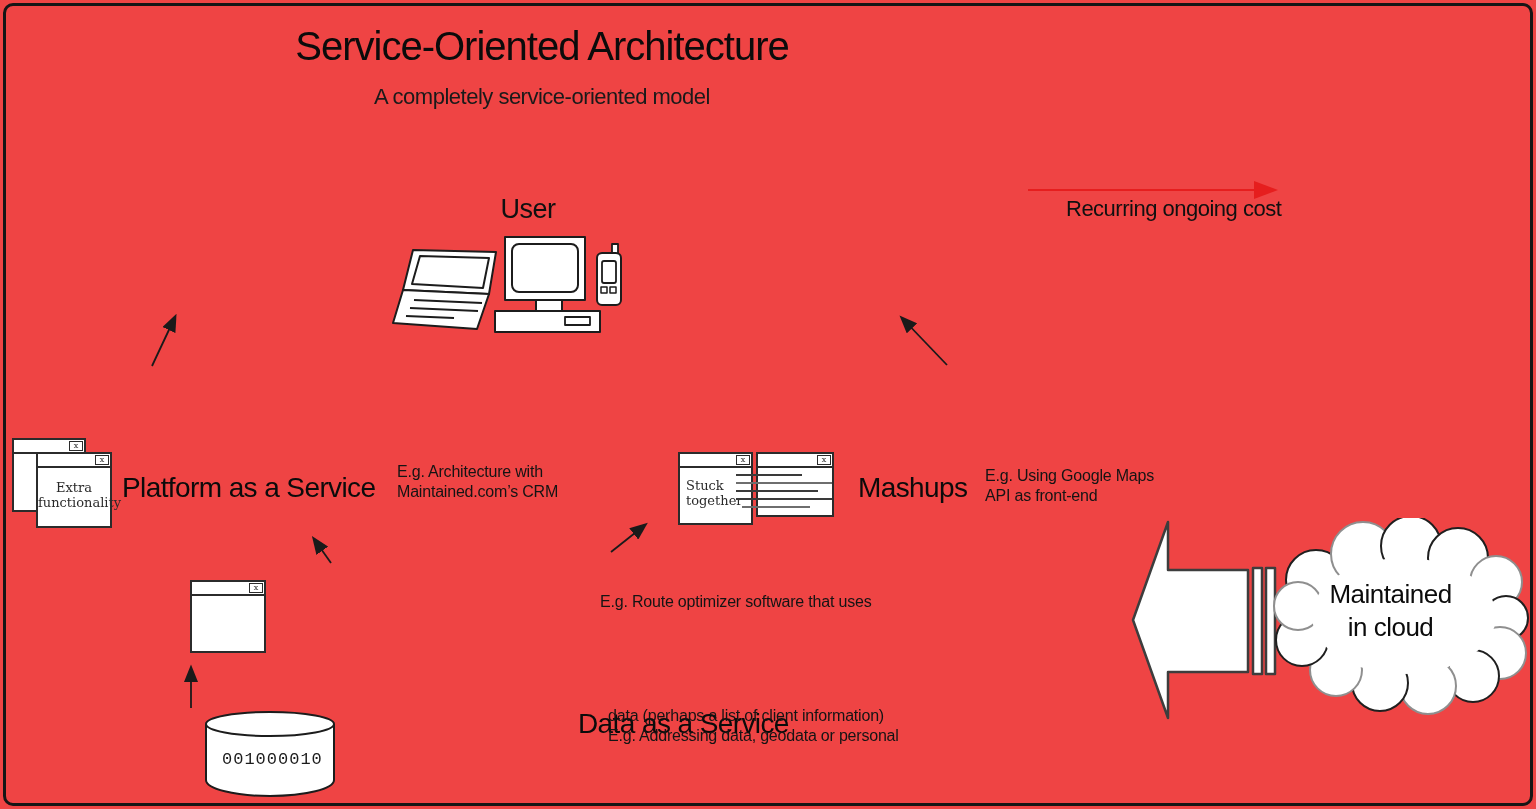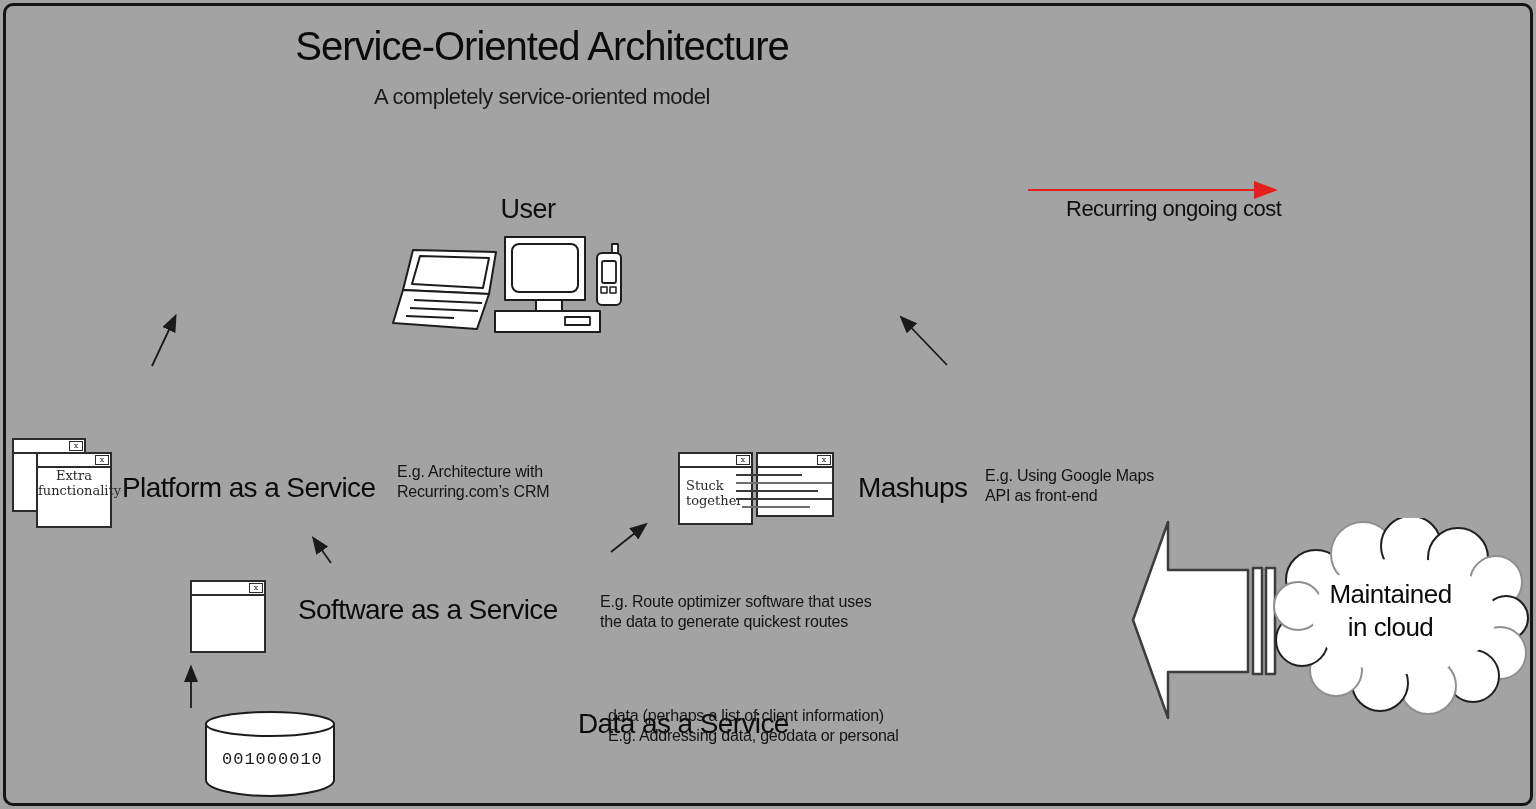--- a/index.html
+++ b/index.html
@@ -1,17 +1,17 @@
 <!DOCTYPE html>
 <html><head>
 <meta charset="utf-8">
 <style>
   html,body { margin:0; padding:0; background:#fff; }
   .stage {
-    position:relative; width:1536px; height:809px; background:#a3a3a3;
+    position:relative; width:1536px; height:809px; background:#ef4444;
     font-family:"Liberation Sans", sans-serif; color:#101010; overflow:hidden;
   }
   .frame { position:absolute; inset:3px; border:3px solid #151515; border-radius:10px; }
 
   .title   { position:absolute; left:240px; top:24px; width:604px; text-align:center;
              font-size:40px; letter-spacing:-1px; color:#0b0b0b; }
   .subtitle{ position:absolute; left:240px; top:84px; width:604px; text-align:center;
              font-size:22px; letter-spacing:-0.5px; color:#1a1a1a; }
 
   .user-label { position:absolute; left:448px; top:194px; width:160px; text-align:center;
@@ -25,21 +25,21 @@
                    font-size:20px; letter-spacing:-0.4px; }
 
   .layer-label { position:absolute; font-size:28px; letter-spacing:-0.6px; color:#0b0b0b; white-space:nowrap; }
   .example { position:absolute; font-size:16px; line-height:20px; letter-spacing:-0.2px; color:#141414; white-space:nowrap; }
 
   .win { position:absolute; background:#fff; border:2px solid #2b2b2b; box-sizing:border-box; }
   .bar { height:12px; border-bottom:2px solid #2b2b2b; position:relative; }
   .xbox { position:absolute; top:1px; right:1px; width:12px; height:8px; border:1px solid #2b2b2b;
           font-family:"DejaVu Serif", serif; font-size:8px; line-height:8px; text-align:center; color:#333; }
   .win-label { font-family:"DejaVu Serif", serif; font-size:13px; line-height:15px; color:#2a2a2a; }
-  .center-label { text-align:center; margin-top:0; }
+  .center-label { text-align:center; margin-top:12px; }
   .left-label { text-align:left; padding:10px 0 0 6px; }
 
   .cyl { position:absolute; left:203px; top:710px; }
   .cyl-label { position:absolute; left:222px; top:750px; width:100px; text-align:center;
                font-family:Liberation Mono, monospace; font-size:17px; letter-spacing:1px; color:#1c1c1c; }
 
   .big-arrow { position:absolute; left:1125px; top:515px; }
   .cloud { position:absolute; left:1268px; top:518px; }
   .cloud-label { position:absolute; left:1298px; top:578px; width:185px; text-align:center;
                  font-size:26px; letter-spacing:-0.5px; line-height:33px; color:#0b0b0b; }
@@ -125,21 +125,21 @@
       <div class="xbox">x</div>
     </div>
     <div class="win-label center-label">
       <div>Extra</div>
       <div>functionality</div>
     </div>
   </div>
   <div class="layer-label" style="left:122px;top:472px;">Platform as a Service</div>
   <div class="example" style="left:397px;top:462px;">
     <div>E.g. Architecture with</div>
-    <div>Recurring.com’s CRM</div>
+    <div>Maintained.com’s CRM</div>
   </div>
 
   <div style="position:absolute;left:303px;top:528px;">
     <svg width="38" height="44" viewBox="0 0 38 44">
       <defs>
           <marker id="m3" markerWidth="10" markerHeight="8" refX="8" refY="4" orient="auto">
         <path d="M0,0 L10,4 L0,8 Z" fill="#1a1a1a"></path>
           </marker>
         </defs>
       <line x1="28" y1="35" x2="11" y2="11" stroke="#1a1a1a" stroke-width="1.8" marker-end="url(#m3)"></line>
@@ -184,24 +184,22 @@
         </defs>
       <line x1="8" y1="39" x2="42" y2="12" stroke="#1a1a1a" stroke-width="1.8" marker-end="url(#m4)"></line>
     </svg>
   </div>
 
   <div class="win" style="left:190px;top:580px;width:76px;height:73px;">
     <div class="bar">
       <div class="xbox">x</div>
     </div>
   </div>
-  <div class="layer-label" style="left:298px;top:594px;">Software as a Service</div>
   <div class="example" style="left:600px;top:592px;">
     <div>E.g. Route optimizer software that uses</div>
-    <div>the data to generate quickest routes</div>
   </div>
 
   <div style="position:absolute;left:181px;top:658px;">
     <svg width="22" height="52" viewBox="0 0 22 52">
       <defs>
           <marker id="m5" markerWidth="10" markerHeight="8" refX="8" refY="4" orient="auto">
         <path d="M0,0 L10,4 L0,8 Z" fill="#1a1a1a"></path>
           </marker>
         </defs>
       <line x1="10" y1="50" x2="10" y2="10" stroke="#1a1a1a" stroke-width="1.8" marker-end="url(#m5)"></line>

